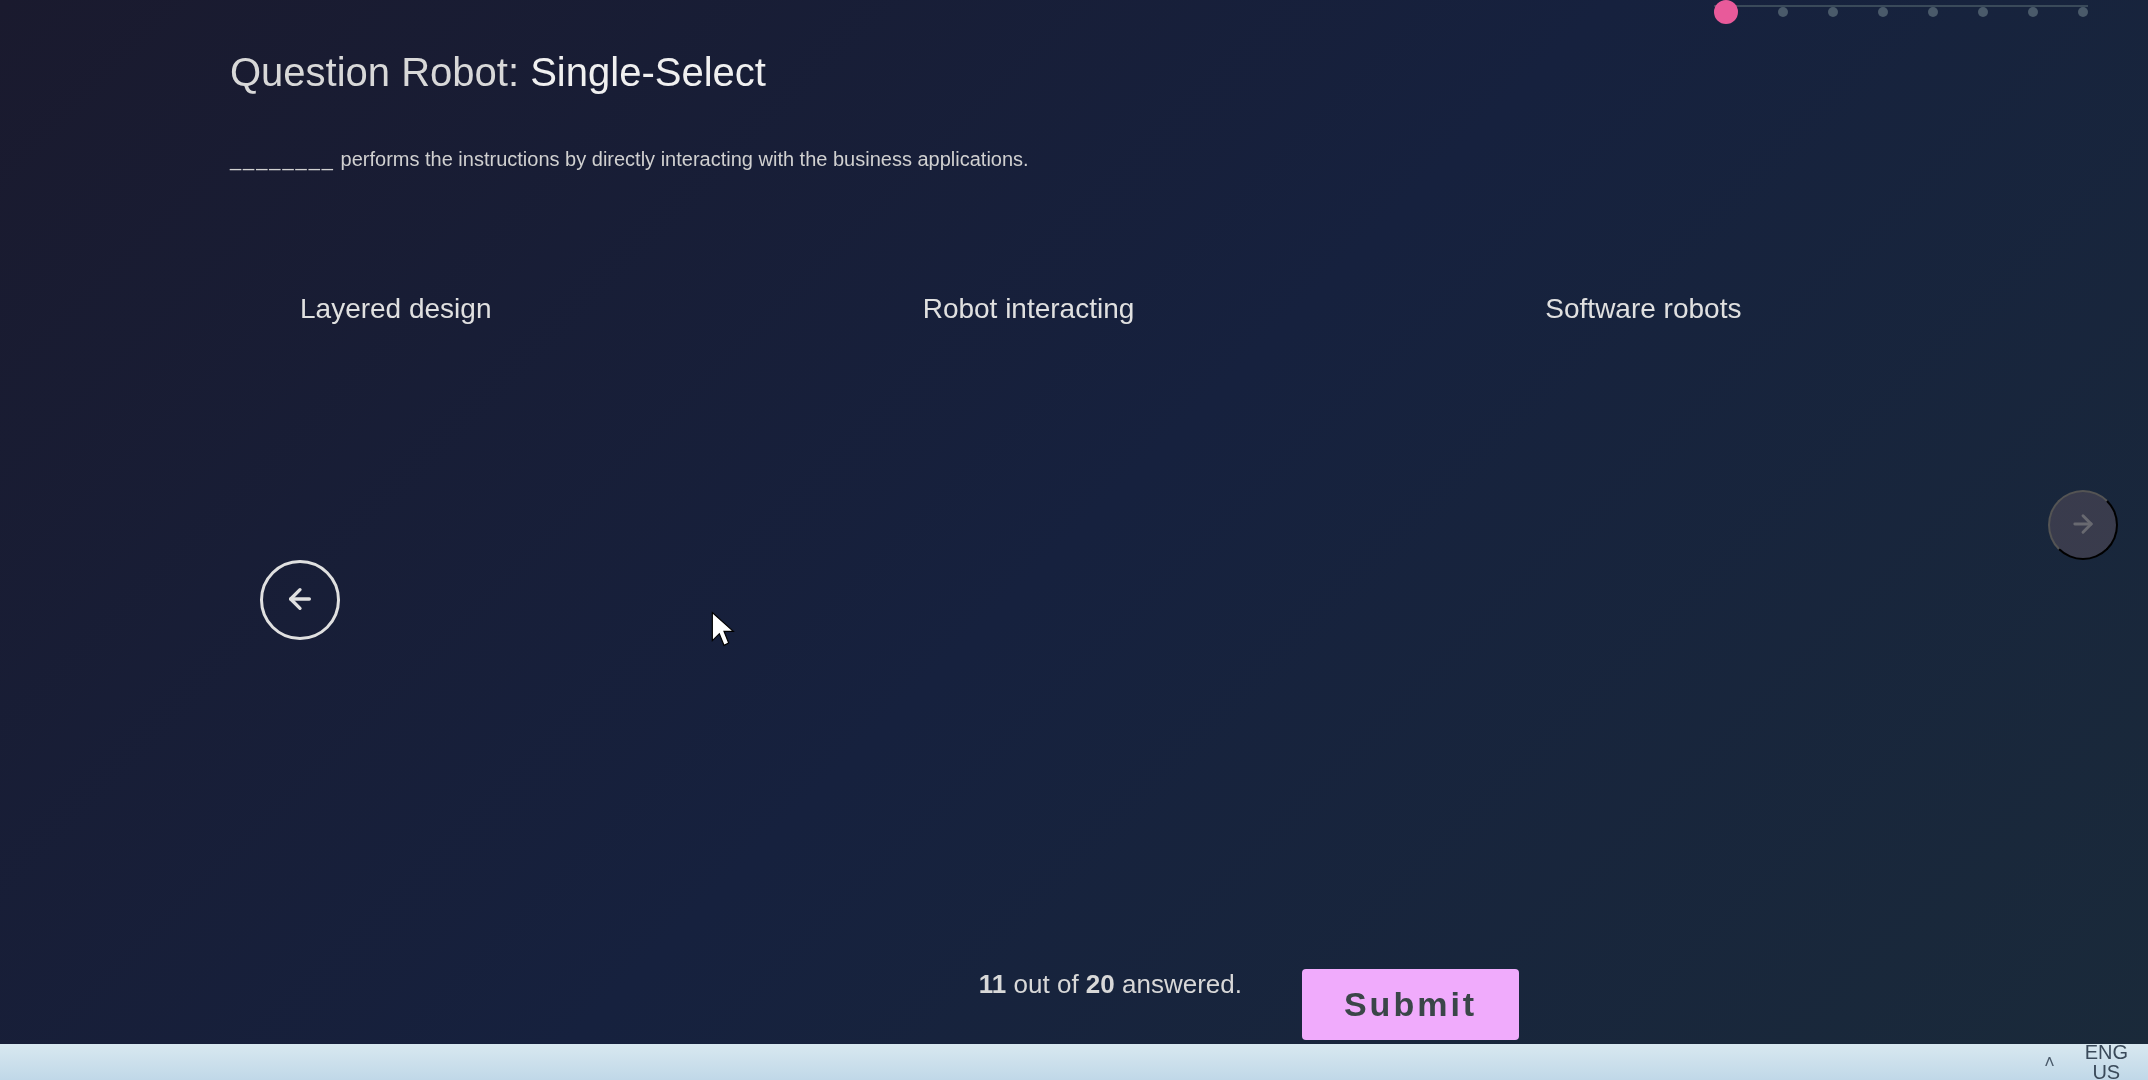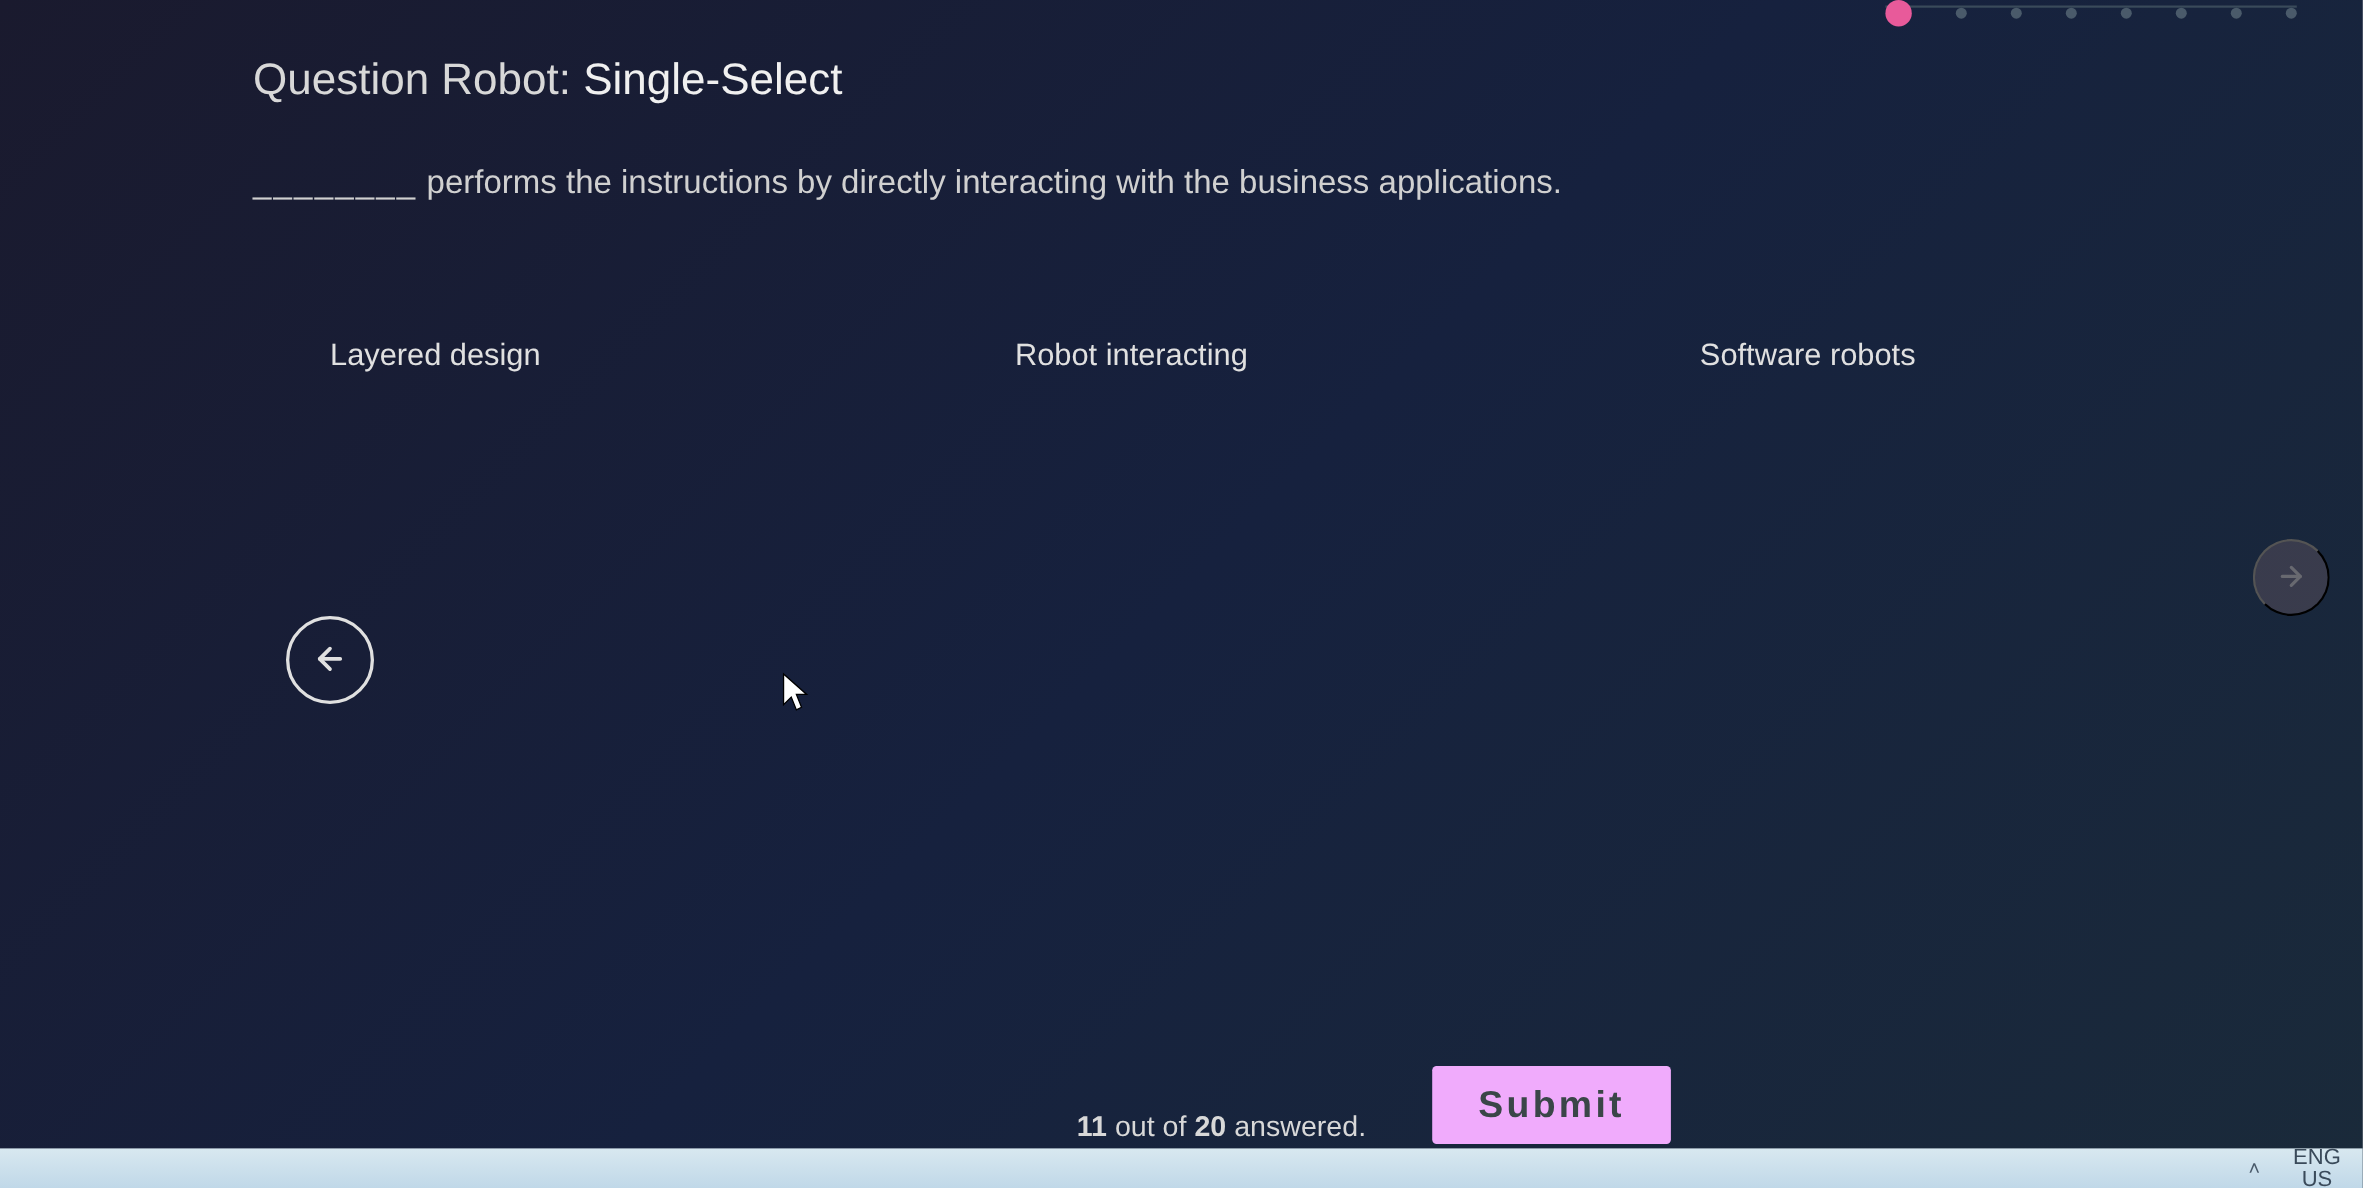--- a/index.html
+++ b/index.html
@@ -23,21 +23,21 @@
       font-size: 40px;
       color: #d8d8d8;
       margin-bottom: 50px;
       font-weight: 400;
     }
     .question-type-value {
       font-weight: 400;
       color: #f0f0f0;
     }
     .question-text {
-      font-size: 30px;
+      font-size: 20px;
       color: #d0d0d0;
       margin-bottom: 90px;
       line-height: 1.4;
     }
     .blank {
       letter-spacing: 2px;
     }
     .options-grid {
       display: grid;
       grid-template-columns: 1fr 1fr 1fr;
@@ -90,21 +90,21 @@
       width: 28px;
       height: 28px;
       opacity: 0.6;
     }
     .footer {
       position: absolute;
       bottom: 40px;
       left: 0;
       right: 0;
       display: flex;
-      align-items: flex-end;
+      align-items: flex-start;
       justify-content: center;
       gap: 60px;
       padding-left: 350px;
     }
     .progress-text {
       font-size: 26px;
       color: #d8d8d8;
     }
     .progress-text .bold {
       font-weight: 700;

